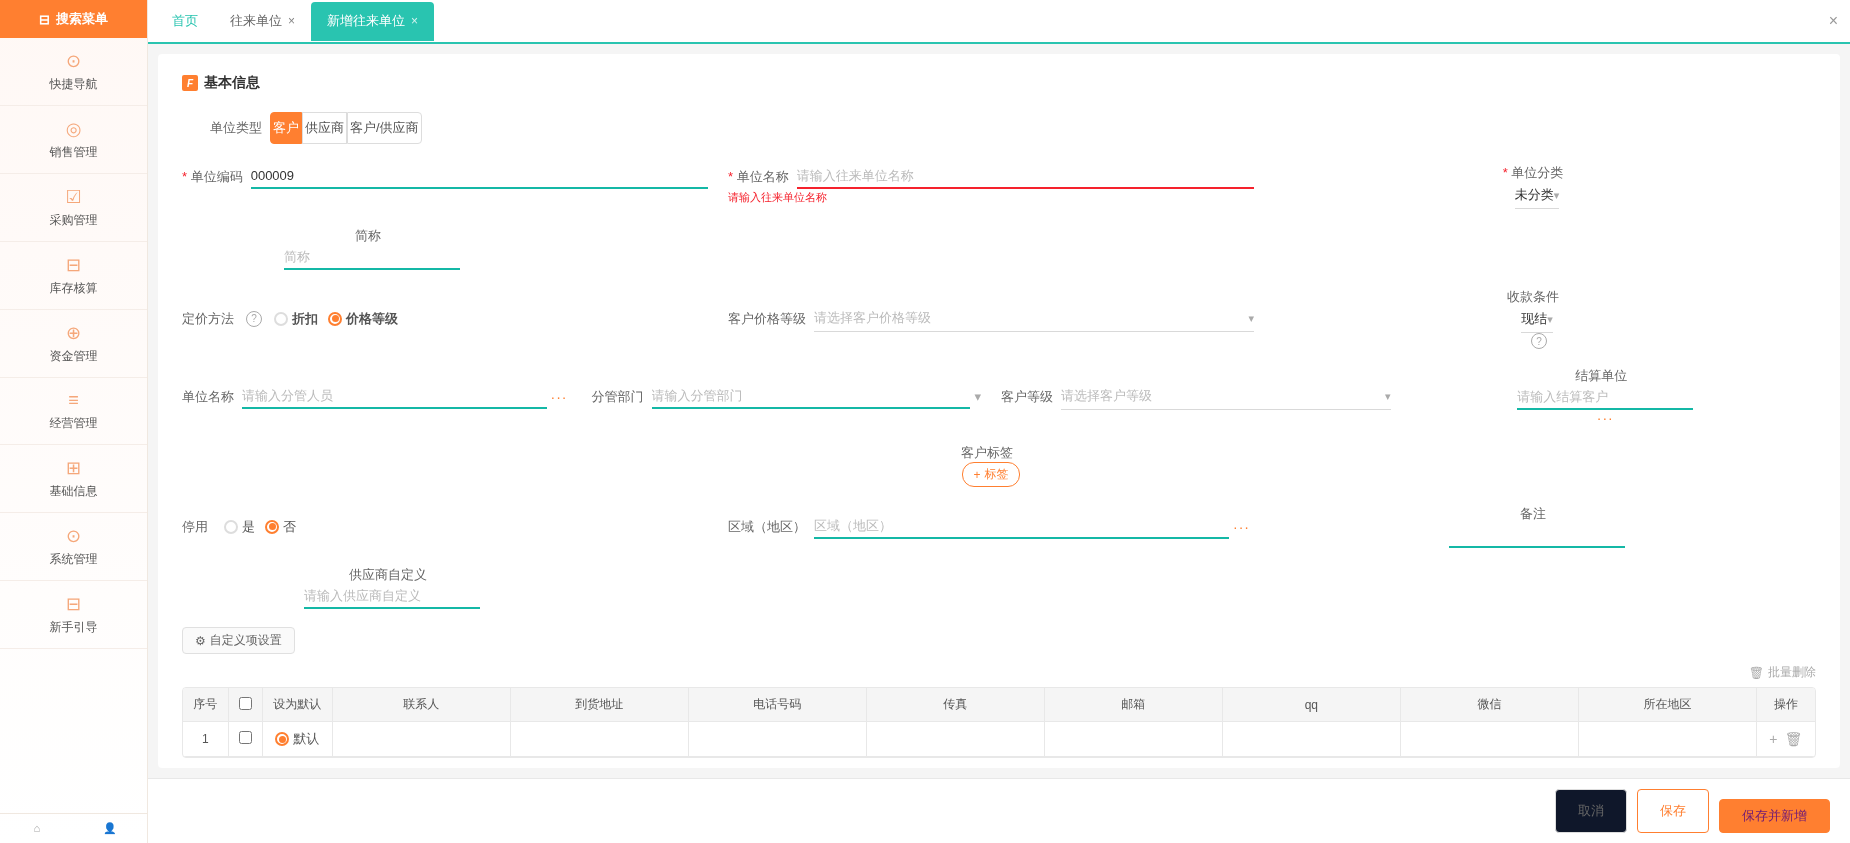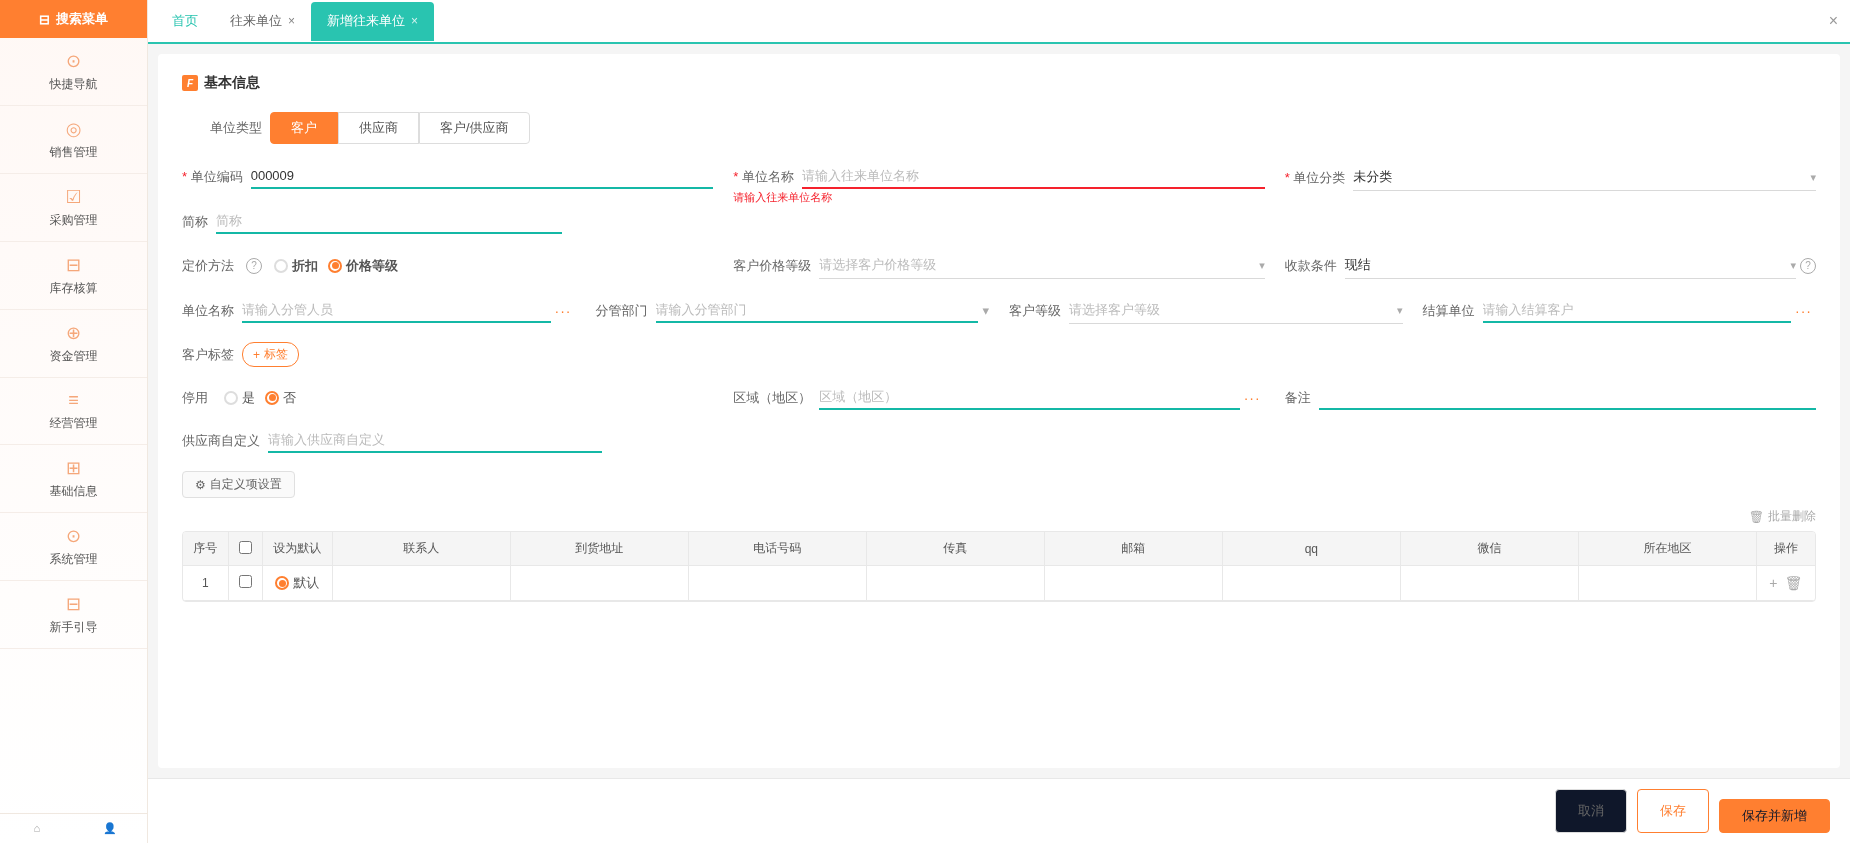--- a/index.html
+++ b/index.html
@@ -144,21 +144,21 @@
       margin-bottom: 20px;
       gap: 0;
     }
     .unit-type-label {
       width: 80px;
       text-align: right;
       color: #666;
       margin-right: 12px;
     }
     .btn-type {
-      padding: 6px 20px;
+      padding: 6px 2px;
       border: 1px solid #ddd;
       background: #fff;
       cursor: pointer;
       font-size: 13px;
       color: #555;
     }
     .btn-type:first-of-type { border-radius: 4px 0 0 4px; }
     .btn-type:last-of-type { border-radius: 0 4px 4px 0; }
     .btn-type.active {
       background: #ff7f30;
@@ -174,21 +174,21 @@
       flex-wrap: wrap;
     }
     .form-field {
       display: flex;
       align-items: center;
       flex: 1;
       min-width: 280px;
       margin-right: 20px;
       position: relative;
     }
-    .form-field:last-child { margin-right: 0; }
+    .form-field:last-child { margin-right: 16px; flex-direction: column; }
     .field-label {
       white-space: nowrap;
       color: #666;
       margin-right: 8px;
       font-size: 13px;
       min-width: fit-content;
     }
     .field-label.required::before {
       content: '* ';
       color: #f5222d;
@@ -388,21 +388,21 @@
       background: #0f172a;
       color: #666;
     }
     .btn-save {
       background: #fff;
       color: #ff7f30;
       border-color: #ff7f30;
     }
     .btn-save-new {
       background: #ff7f30;
-      color: #0f172a;
+      color: #701a75;
       border-color: #ff7f30;
       margin-top: 10px;
     }
   </style>
 </head>
 <body>
 
 <div class="sidebar">
   <div class="sidebar-top">
     <span>⊟</span>

